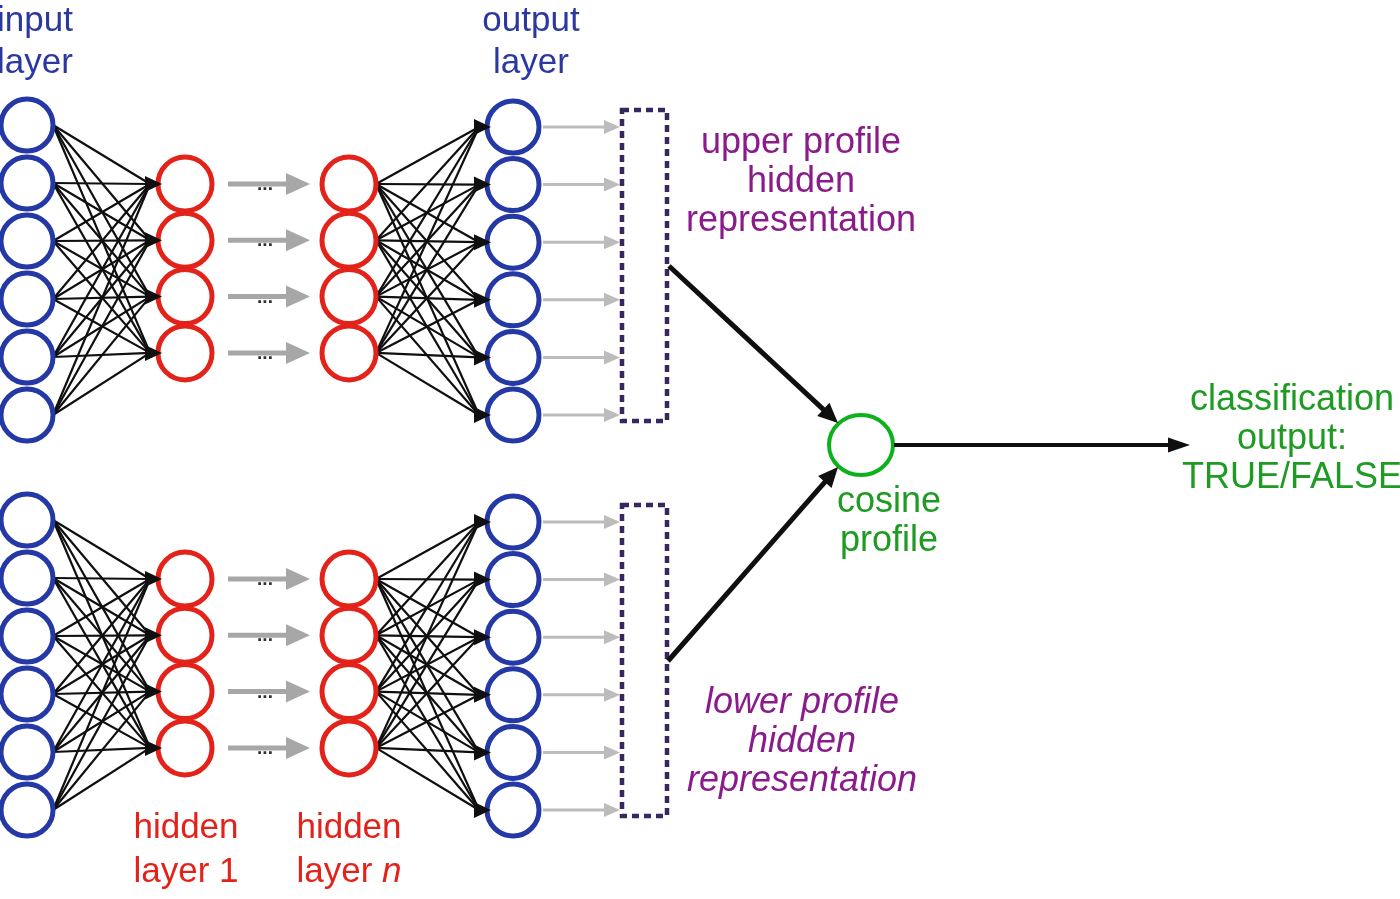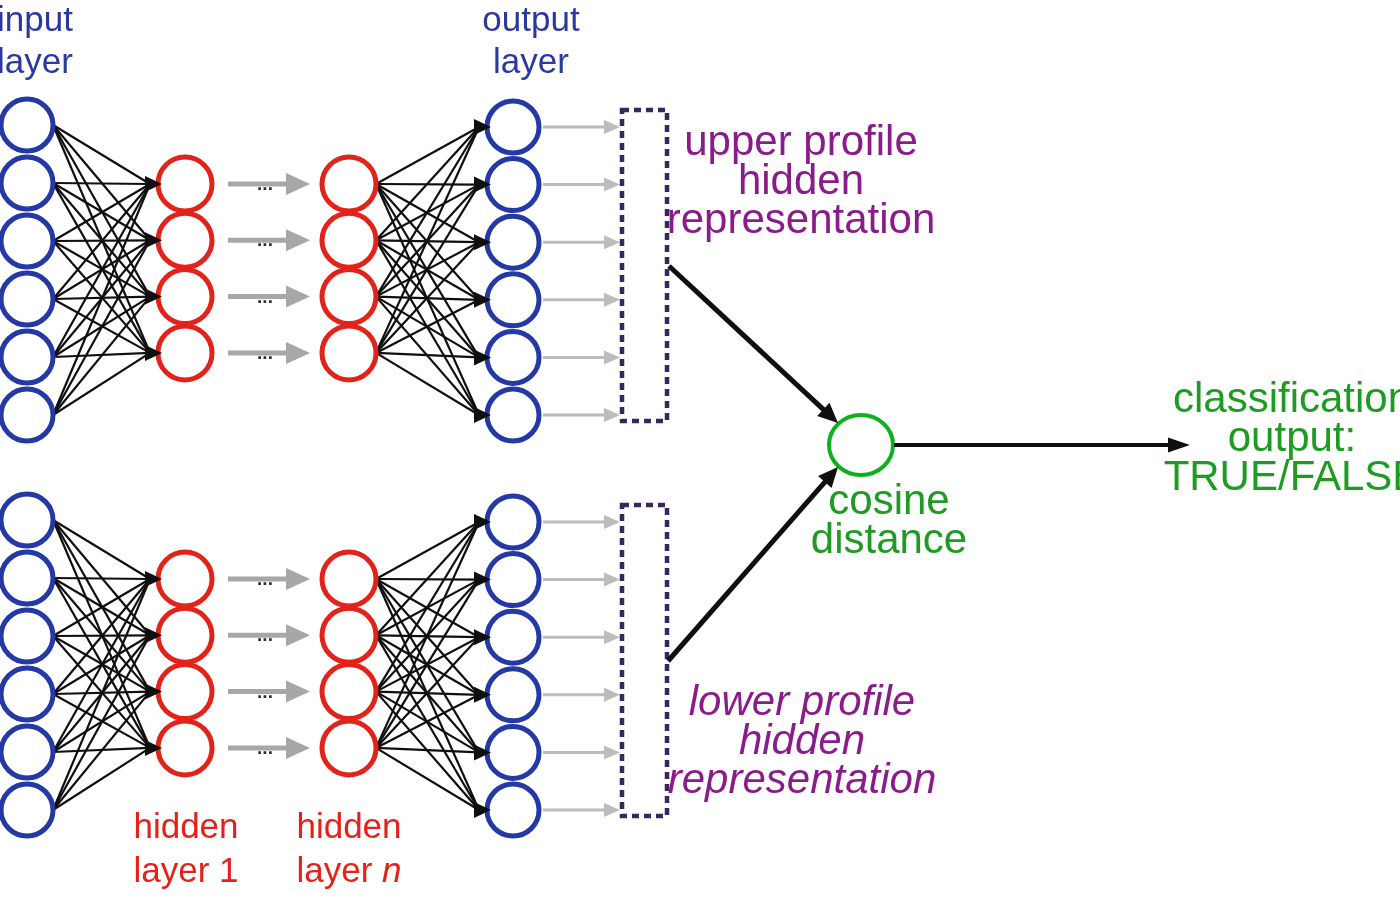--- a/index.html
+++ b/index.html
@@ -5,21 +5,21 @@
   html,body{margin:0;padding:0;background:#fff;}
   .stage{
     position:relative;width:1400px;height:899px;background:#fff;overflow:hidden;
     font-family:"Liberation Sans","DejaVu Sans",sans-serif;
   }
   .stage svg{position:absolute;left:0;top:0;}
   .lbl{position:absolute;font-size:35px;white-space:pre-line;font-weight:400;}
   .center{text-align:center;transform:translateX(-50%);}
   .lh-blue{line-height:42px;}
   .lh-red{line-height:44px;}
-  .lh-sm{line-height:39px;font-size:42px;}
+  .lh-sm{line-height:39px;font-size:36px;}
   .c-blue{color:#2a38a0;}
   .c-red{color:#e32219;}
   .c-purple{color:#8b1b8b;}
   .c-green{color:#1e9b22;}
 </style>
 </head>
 <body>
 
 <div class="stage">
 
@@ -253,18 +253,18 @@
 
   <div class="lbl lh-sm c-purple center" style="left:801px;top:121px;">upper profile
 hidden
 representation</div>
 
   <div class="lbl lh-sm c-purple center" style="left:802px;top:681px;font-style:italic;">lower profile
 hidden
 representation</div>
 
   <div class="lbl lh-sm c-green center" style="left:889px;top:480px;">cosine
-distance</div>
+profile</div>
 
   <div class="lbl lh-sm c-green center" style="left:1292px;top:378px;">classification
 output:
 TRUE/FALSE</div>
 </div>
 
 </body></html>

